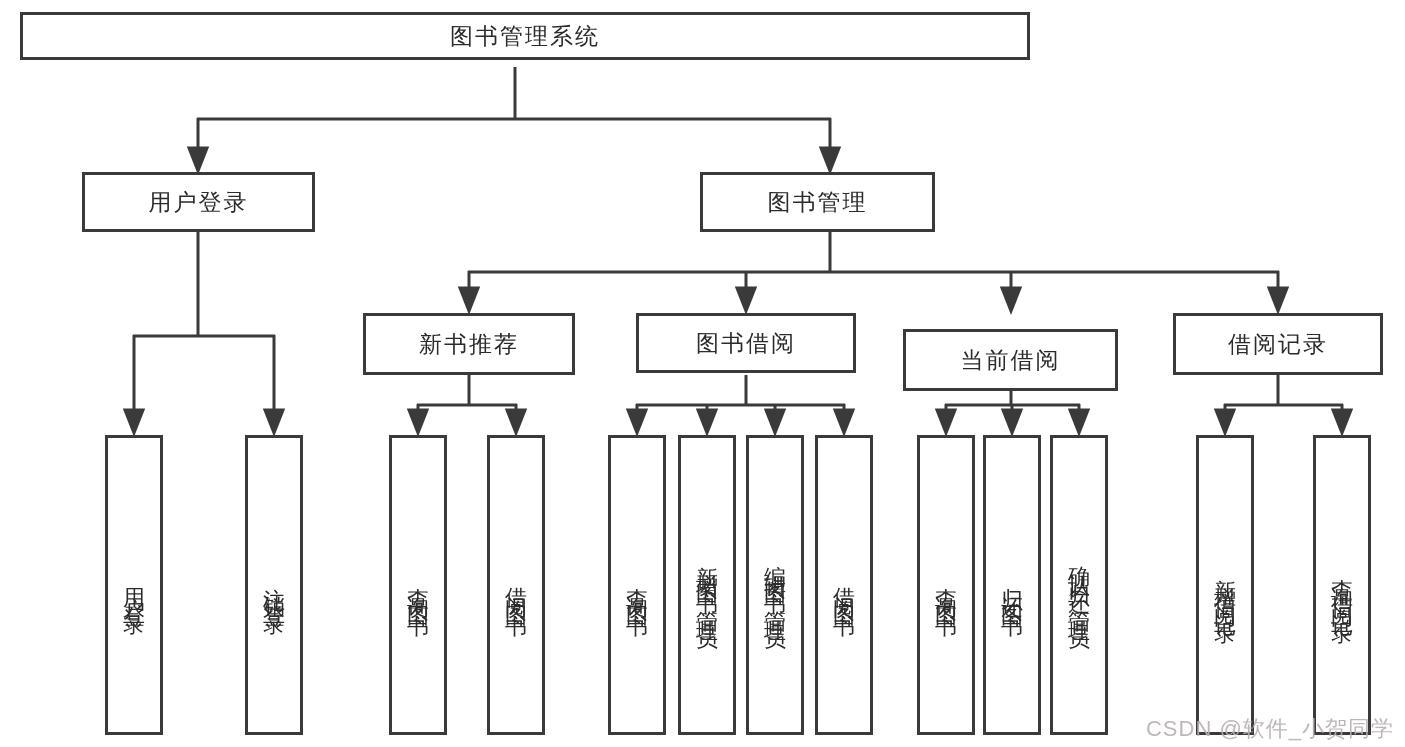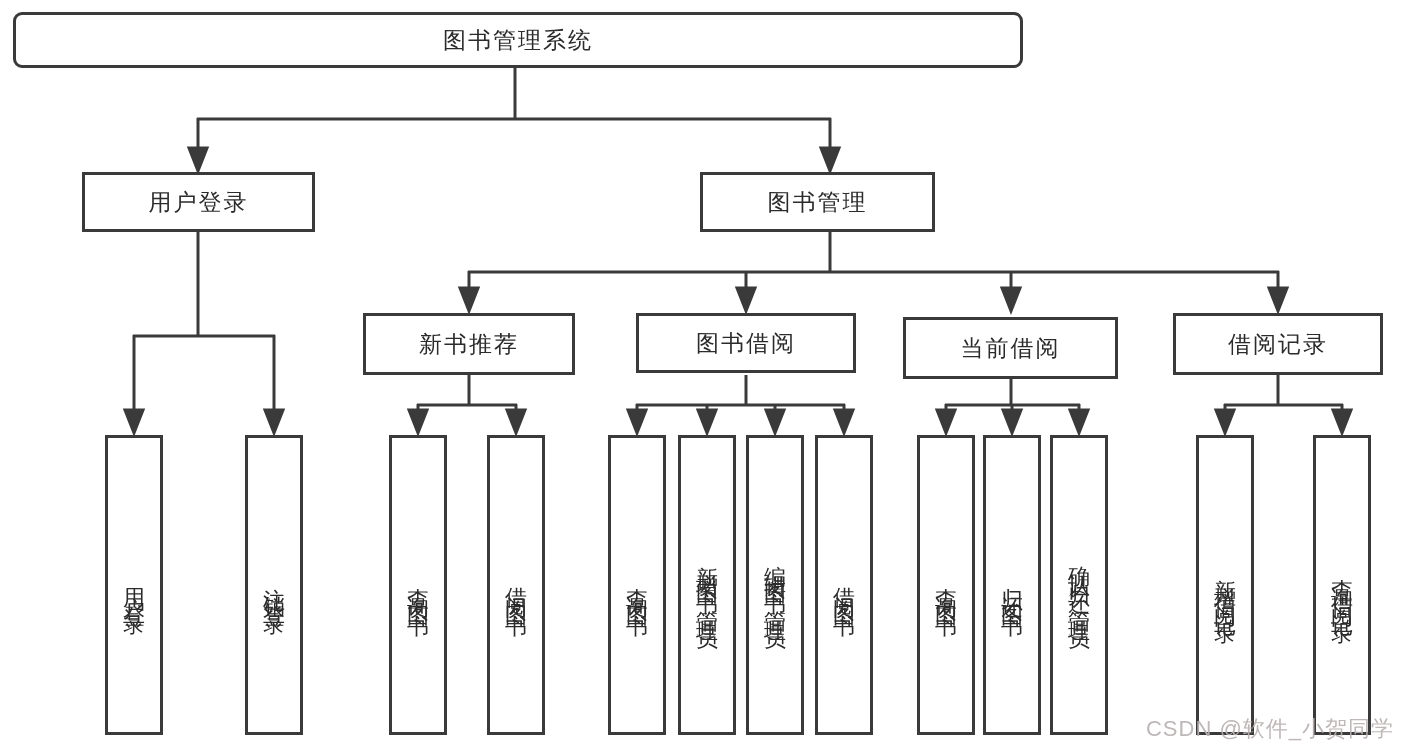--- a/index.html
+++ b/index.html
@@ -126,38 +126,38 @@
         <line x1="1278" y1="375" x2="1278" y2="405"></line>
         <line x1="1224" y1="405" x2="1343" y2="405"></line>
         <line x1="1225" y1="404" x2="1225" y2="414"></line>
         <polygon points="1216,410 1234,410 1225,433"></polygon>
         <line x1="1342" y1="404" x2="1342" y2="414"></line>
         <polygon points="1333,410 1351,410 1342,433"></polygon>
       </g>
     </g>
   </svg>
 
-  <div class="node h-node" style="left:13px;top:12px;width:1010px;height:56px;border-radius:9px;">
+  <div class="node h-node" style="left:20px;top:12px;width:1010px;height:48px;">
     <span>图书管理系统</span>
   </div>
 
   <div class="node h-node" style="left:82px;top:172px;width:233px;height:60px;">
     <span>用户登录</span>
   </div>
   <div class="node h-node" style="left:700px;top:172px;width:235px;height:60px;">
     <span>图书管理</span>
   </div>
 
   <div class="node h-node" style="left:363px;top:313px;width:212px;height:62px;">
     <span>新书推荐</span>
   </div>
   <div class="node h-node" style="left:636px;top:313px;width:220px;height:60px;">
     <span>图书借阅</span>
   </div>
-  <div class="node h-node" style="left:903px;top:317px;width:215px;height:62px;">
+  <div class="node h-node" style="left:903px;top:329px;width:215px;height:62px;">
     <span>当前借阅</span>
   </div>
   <div class="node h-node" style="left:1173px;top:313px;width:210px;height:62px;">
     <span>借阅记录</span>
   </div>
 
   <div class="node leaf" style="left:105px;">
     <span>用户登录</span>
   </div>
   <div class="node leaf" style="left:245px;">

